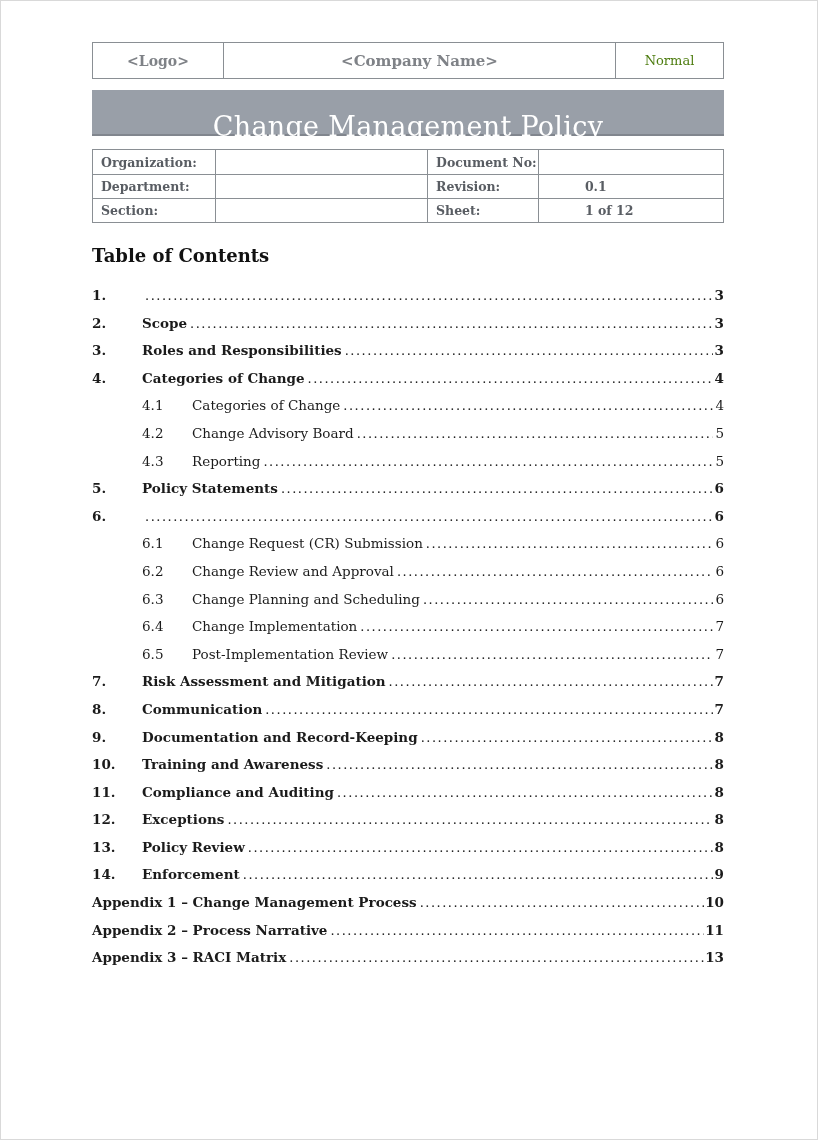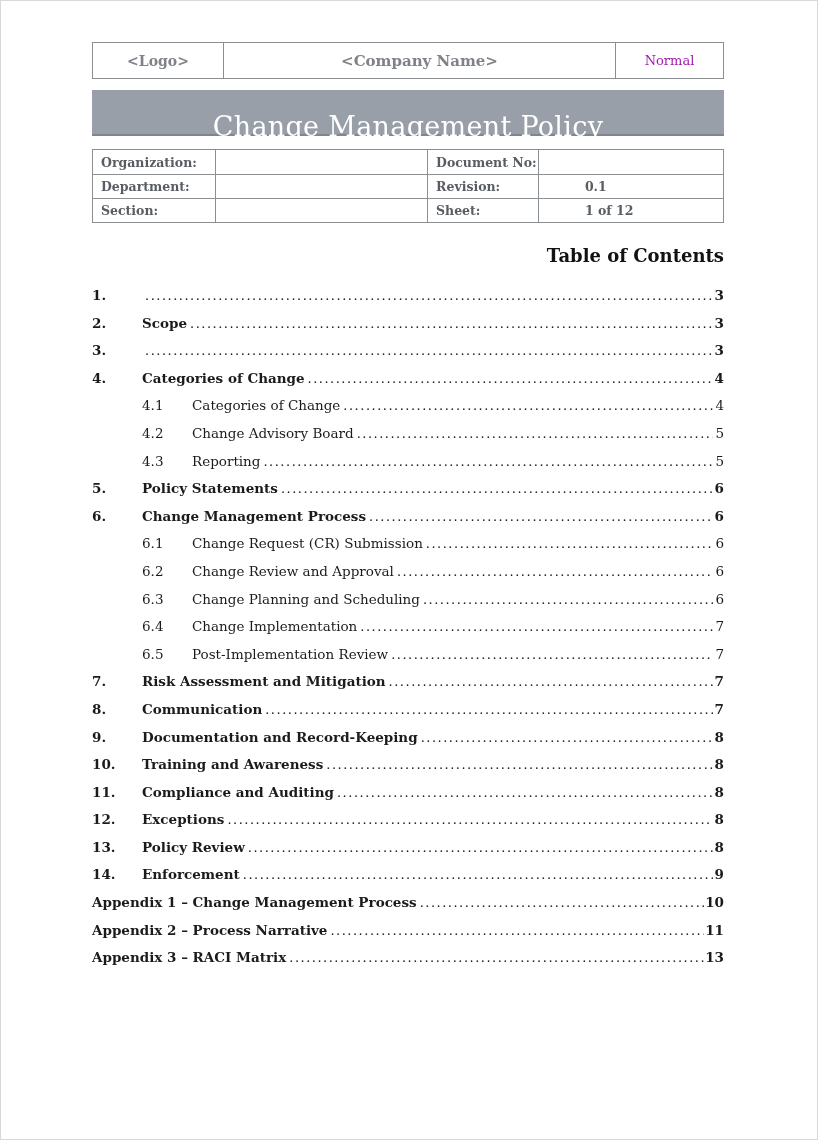--- a/index.html
+++ b/index.html
@@ -26,21 +26,21 @@
     height:37px;
     box-sizing:border-box;
   }
   .header-cell{
     display:flex;align-items:center;justify-content:center;
     box-sizing:border-box;
     color:#7f8287;
   }
   .cell-logo{width:131px;border-right:1px solid #8a8f94;font-weight:bold;font-size:14px;}
   .cell-company{flex:1;border-right:1px solid #8a8f94;font-weight:bold;font-size:15px;}
-  .cell-classification{width:107px;font-weight:normal;font-size:13px;color:#a21caf;}
+  .cell-classification{width:107px;font-weight:normal;font-size:13px;color:#4d7c0f;}
   
   .banner{
     margin-top:11px;
     height:44px;
     background:#999fa8;
     border-bottom:2px solid #81868e;
     display:flex;align-items:center;justify-content:center;
   }
   .banner-title{
     color:#ffffff;
@@ -71,21 +71,21 @@
     border-right:1px solid #8a8f94;
     overflow:hidden;white-space:nowrap;
   }
   .ic-l1{width:131px;}
   .ic-v1{width:227px;}
   .ic-l2{width:118px;}
   .ic-v2{width:156px;border-right:none;margin-left:38px;}
   
   .toc-heading{
     margin-top:22px;
-    text-align:right;
+    text-align:left;
     font-size:18px;
     font-weight:bold;
     color:#111111;
   }
   .toc-list{
     margin-top:16px;
     color:#1b1b1b;
   }
   .toc-row{
     display:flex;
@@ -166,20 +166,21 @@
           <span class="toc-page">3</span>
         </div>
         <div class="toc-row lv1">
           <span class="toc-num">2.</span>
           <span class="toc-title">Scope</span>
           <span class="toc-dots"></span>
           <span class="toc-page">3</span>
         </div>
         <div class="toc-row lv1">
           <span class="toc-num">3.</span>
+          <span class="toc-title">Roles and Responsibilities</span>
           <span class="toc-dots"></span>
           <span class="toc-page">3</span>
         </div>
         <div class="toc-row lv1">
           <span class="toc-num">4.</span>
           <span class="toc-title">Categories of Change</span>
           <span class="toc-dots"></span>
           <span class="toc-page">4</span>
         </div>
         <div class="toc-row lv2">
@@ -201,21 +202,20 @@
           <span class="toc-page">5</span>
         </div>
         <div class="toc-row lv1">
           <span class="toc-num">5.</span>
           <span class="toc-title">Policy Statements</span>
           <span class="toc-dots"></span>
           <span class="toc-page">6</span>
         </div>
         <div class="toc-row lv1">
           <span class="toc-num">6.</span>
-          <span class="toc-title">Change Management Process</span>
           <span class="toc-dots"></span>
           <span class="toc-page">6</span>
         </div>
         <div class="toc-row lv2">
           <span class="toc-num">6.1</span>
           <span class="toc-title">Change Request (CR) Submission</span>
           <span class="toc-dots"></span>
           <span class="toc-page">6</span>
         </div>
         <div class="toc-row lv2">

